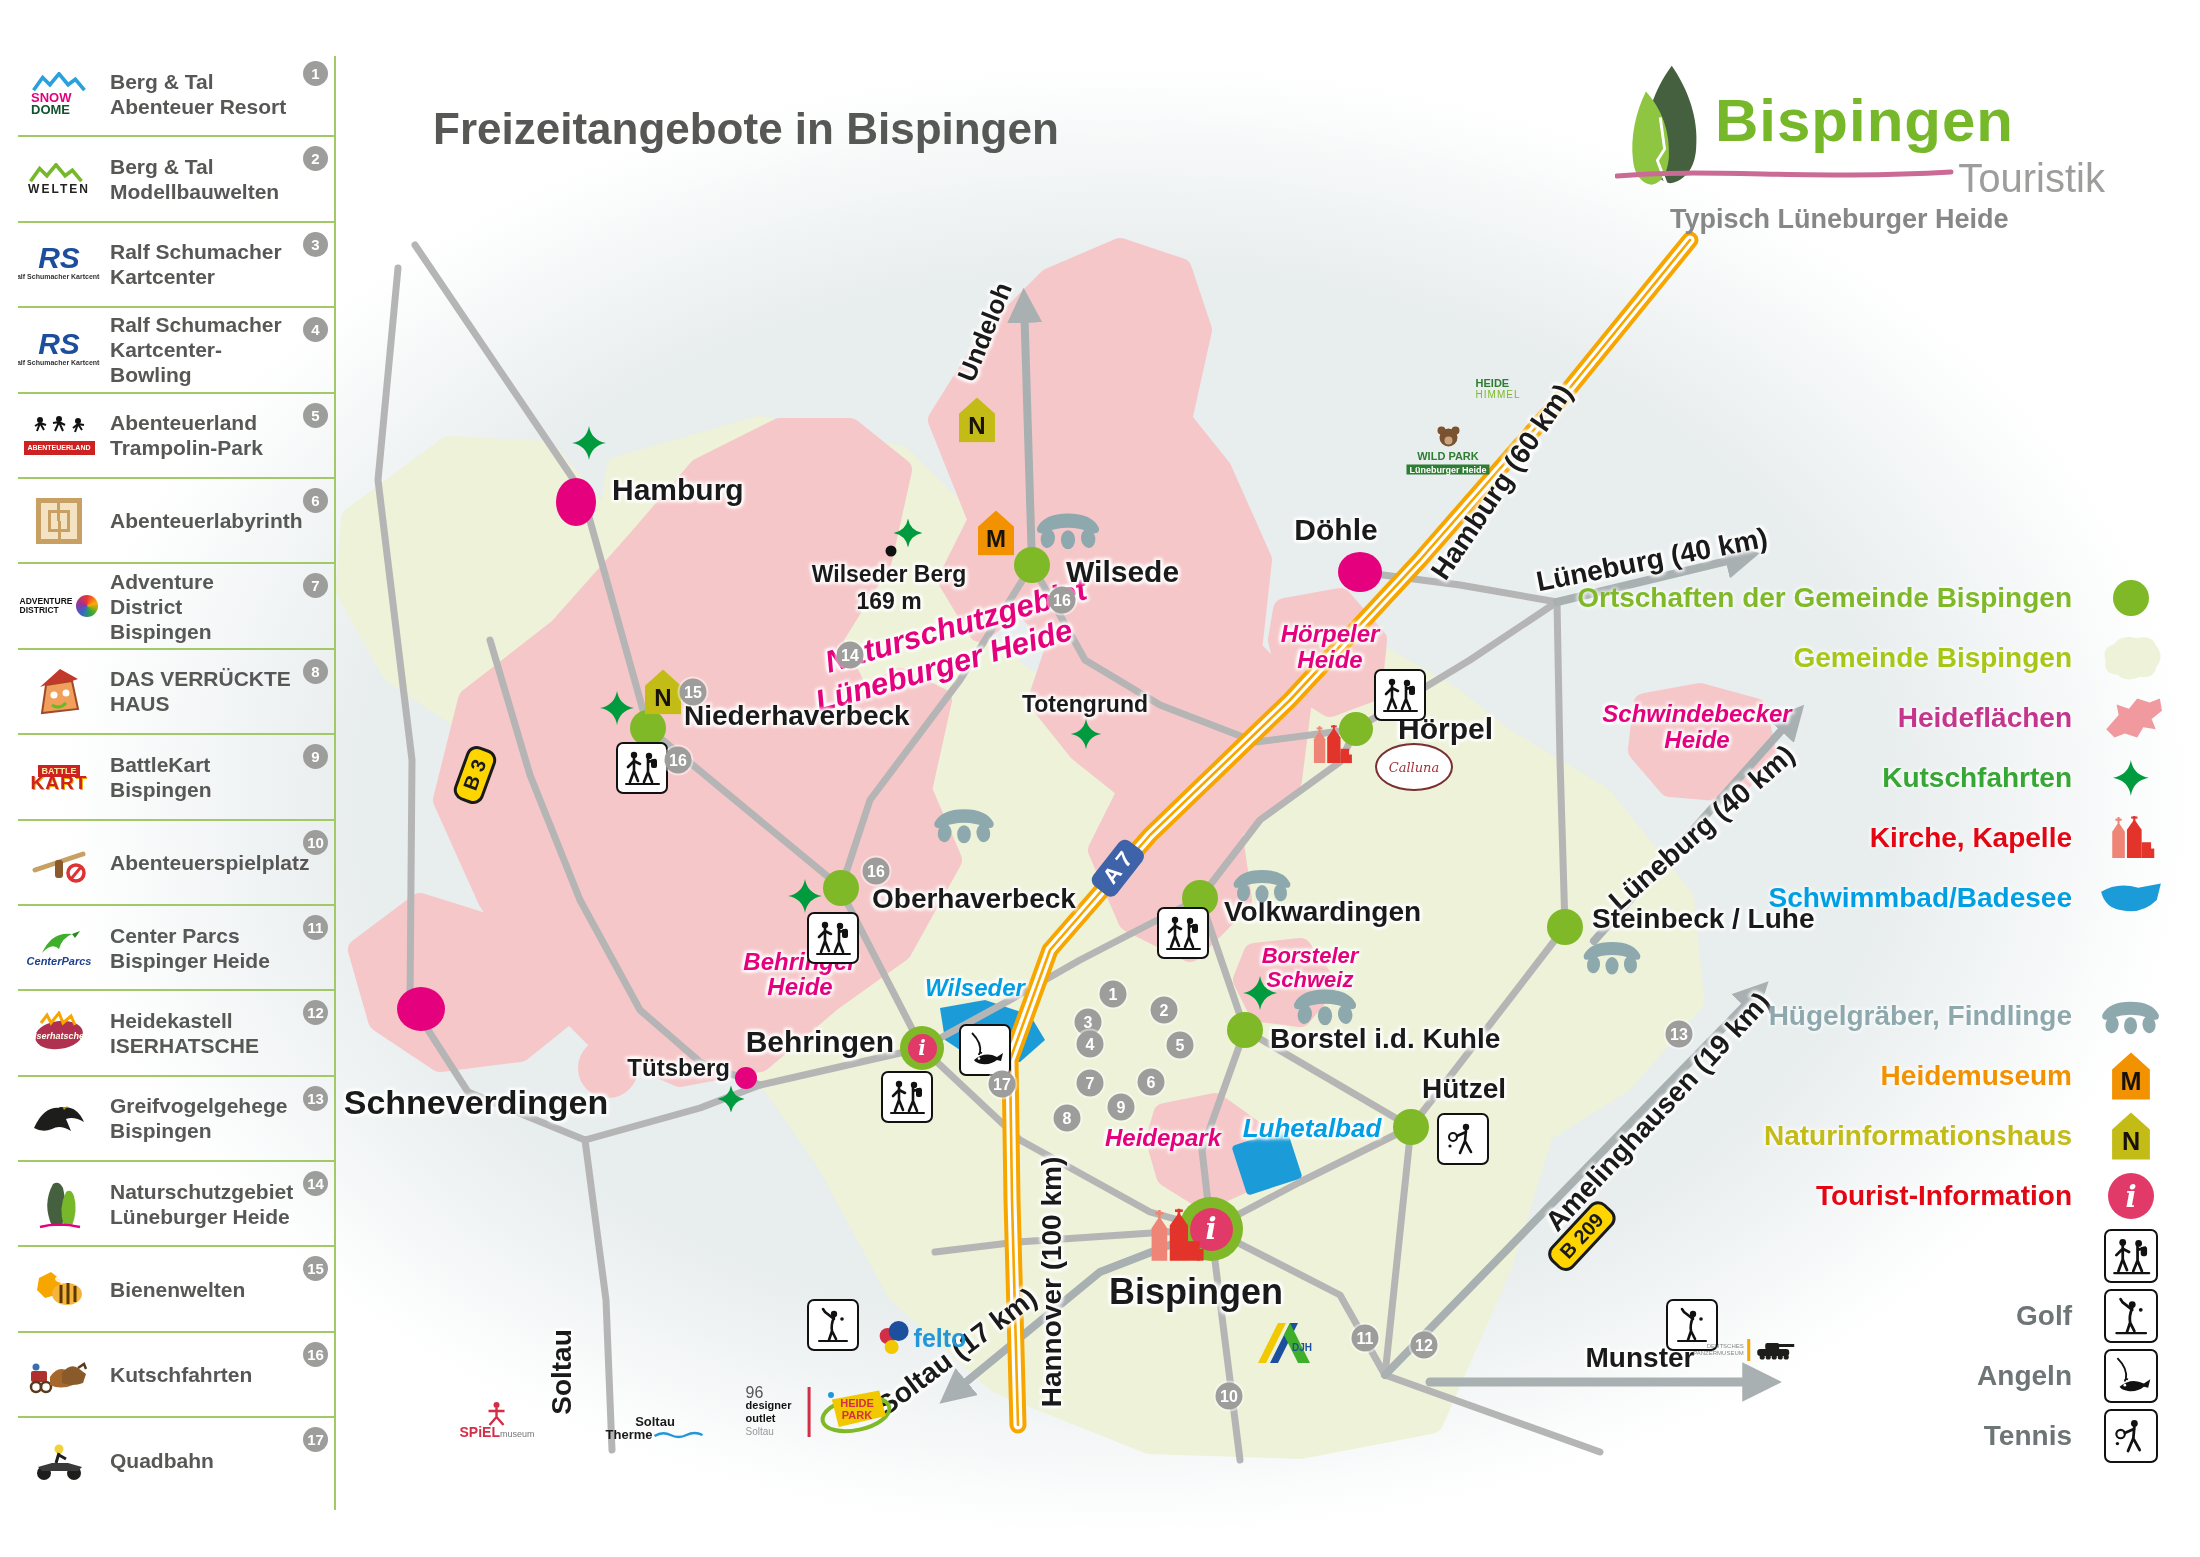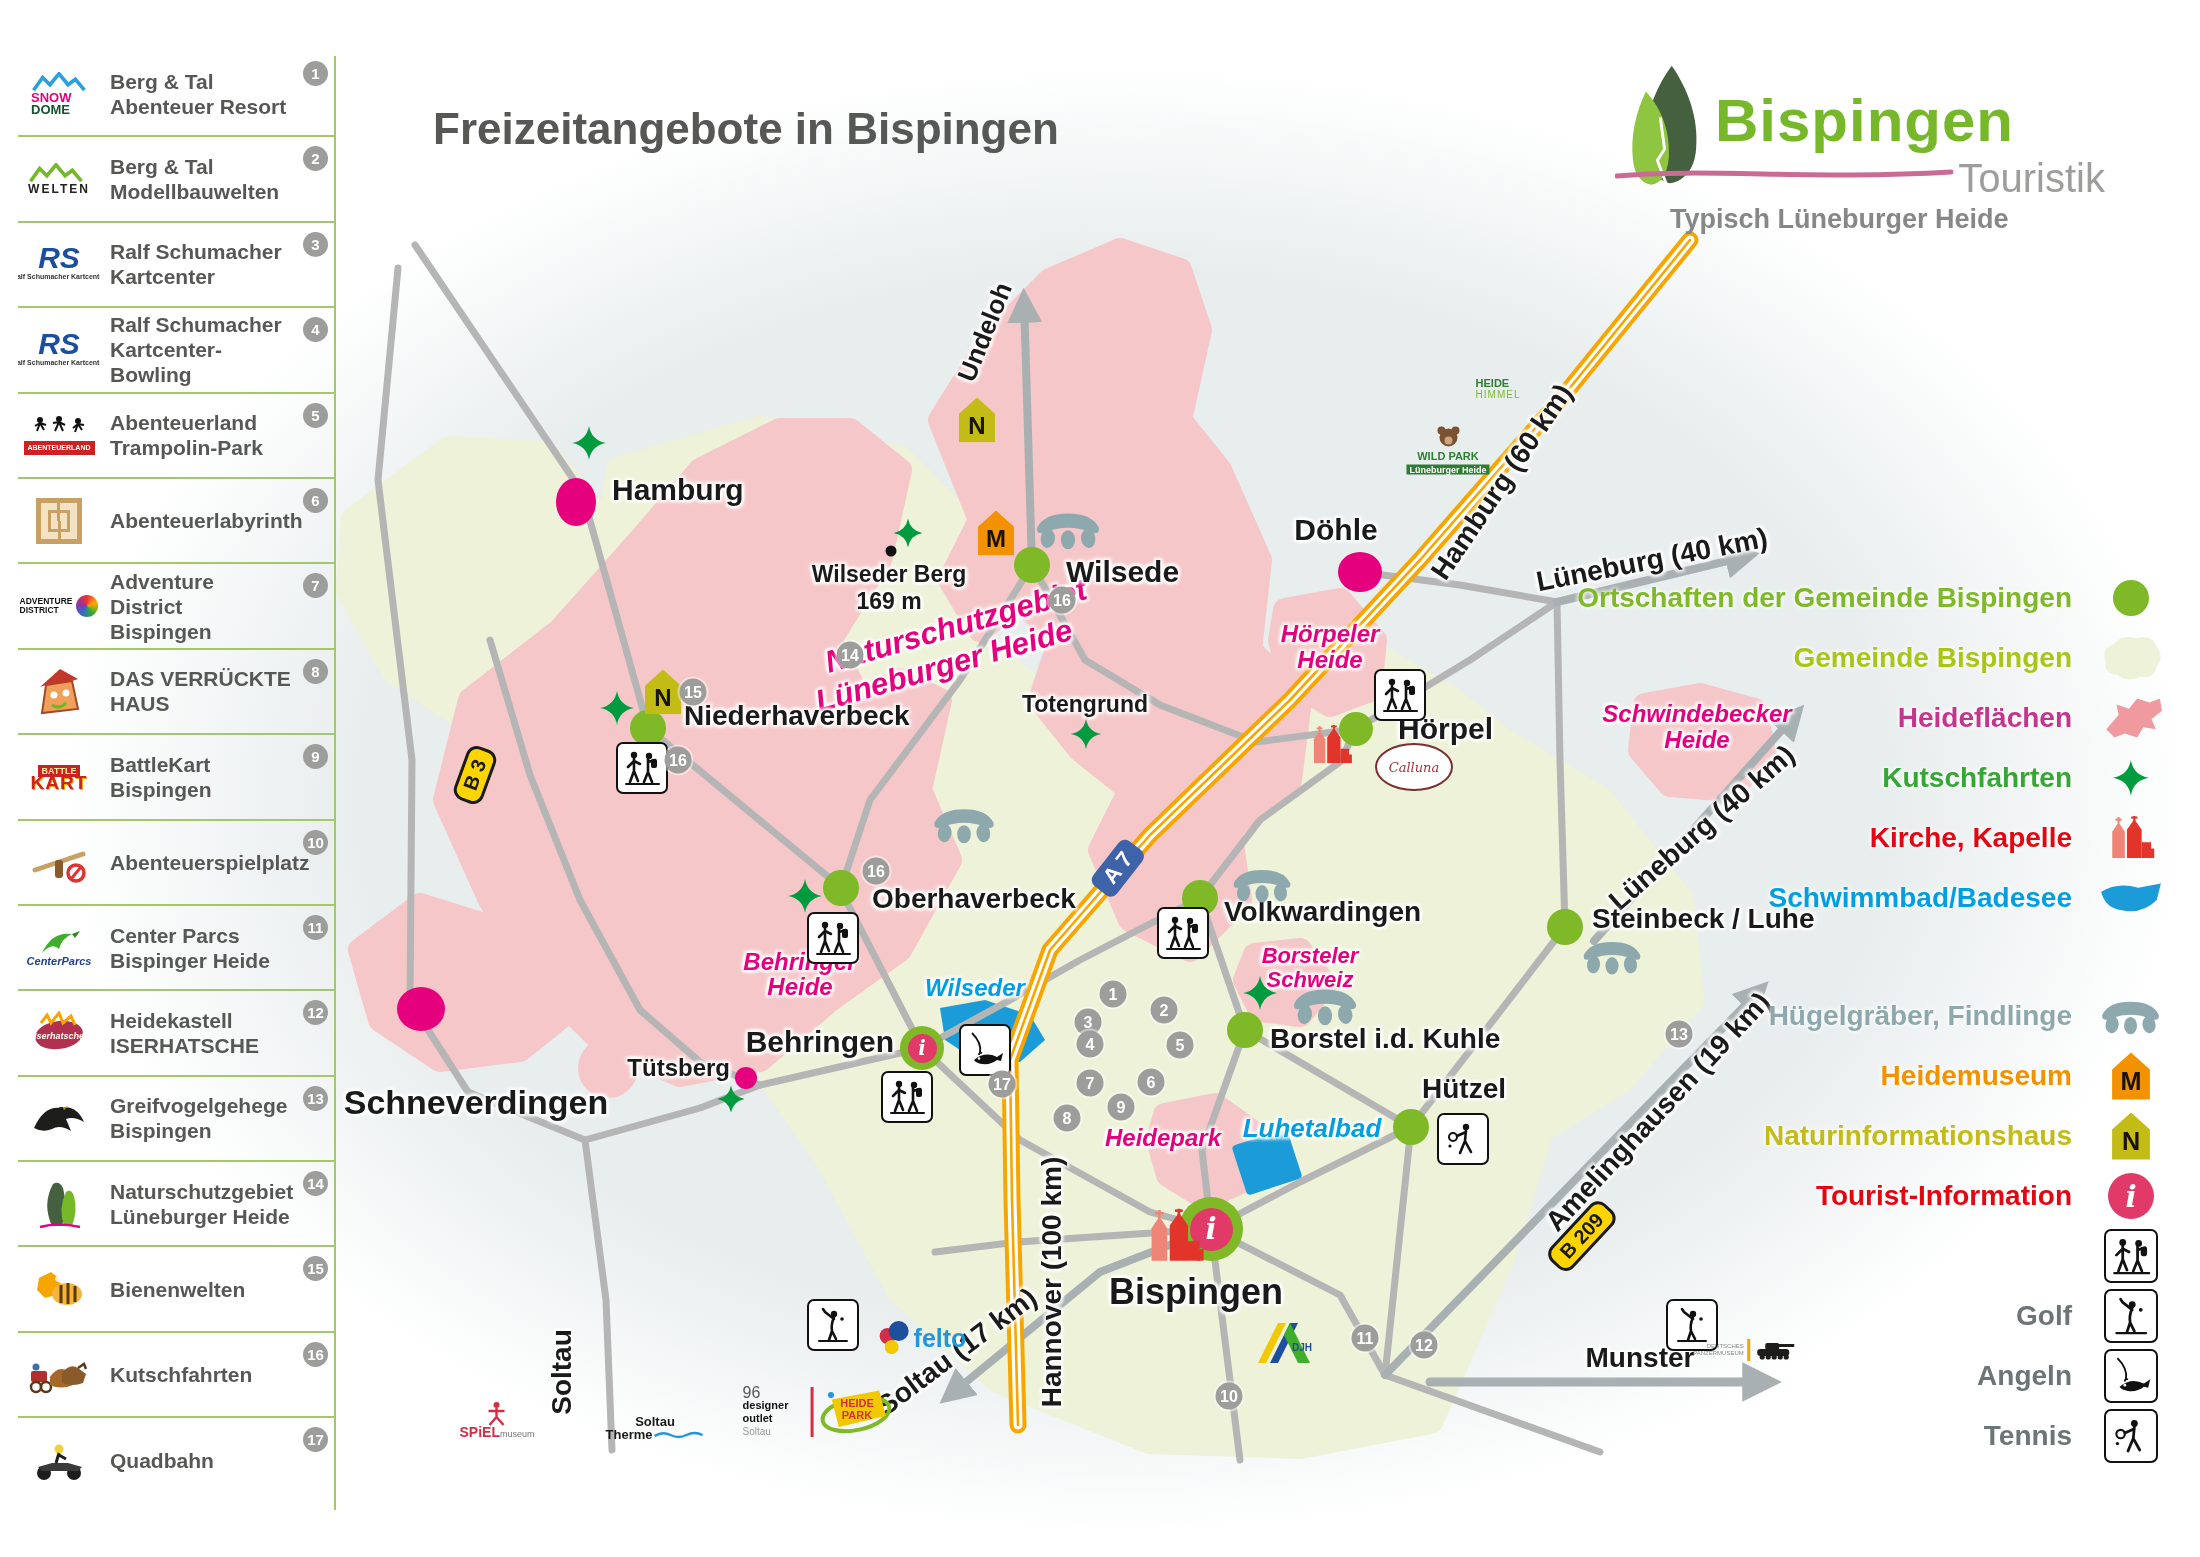--- a/index.html
+++ b/index.html
@@ -511,21 +511,21 @@
       <div class="ov" style="left: 856px; top: 1412px; transform: translate(-50%, -50%);">
         <div style="position:relative;width:74px;height:50px"><svg width="74" height="50" viewBox="0 0 74 50">
             <ellipse cx="37" cy="27" rx="34" ry="16" fill="none" stroke="#7fb927" stroke-width="4" transform="rotate(-12 37 27)"></ellipse>
             <path d="M14,10 L62,6 L66,32 L18,38Z" fill="#f2c800" transform="rotate(-6 38 22)"></path>
             <text x="38" y="20" text-anchor="middle" font-size="11" font-weight="bold" fill="#d22e46">HEIDE</text>
             <text x="38" y="32" text-anchor="middle" font-size="11" font-weight="bold" fill="#d22e46">PARK</text>
             <circle cx="12" cy="8" r="3" fill="#2196d8"></circle>
           </svg></div>
       </div>
       <div class="ov" style="left: 778px; top: 1412px; transform: translate(-50%, -50%);">
-        <div style="border-right:3px solid #d22e46;padding-right:22px;line-height:11px;text-align:left"><span style="font-size:16px;color:#555">96</span><br><b style="font-size:11px;color:#111">designer<br>outlet</b><br><span style="font-size:10px;color:#999">Soltau</span></div>
+        <div style="border-right:3px solid #d22e46;padding-right:16px;line-height:11px;text-align:left"><span style="font-size:16px;color:#555">96</span><br><b style="font-size:11px;color:#111">designer<br>outlet</b><br><span style="font-size:10px;color:#999">Soltau</span></div>
       </div>
       <div class="ov" style="left: 655px; top: 1428px; transform: translate(-50%, -50%);">
         <div style="text-align:center;line-height:12px"><b style="font-size:13px;color:#1a1a1a">Soltau<br>Therme</b><svg width="52" height="8" viewBox="0 0 52 8">
             <path d="M2,5 Q10,0 18,4 Q26,8 34,4 Q42,0 50,4" stroke="#2196d8" stroke-width="2.5" fill="none"></path>
           </svg></div>
       </div>
       <div class="ov" style="left: 497px; top: 1420px; transform: translate(-50%, -50%);">
         <div style="text-align:center;line-height:10px"><svg width="22" height="26" viewBox="0 0 22 26">
             <circle cx="11" cy="4" r="3" fill="#d22e46"></circle>
             <path d="M11,7 L11,16 M3,10 L19,10 M11,16 L4,24 M11,16 L18,24" stroke="#d22e46" stroke-width="2.4" fill="none"></path>

